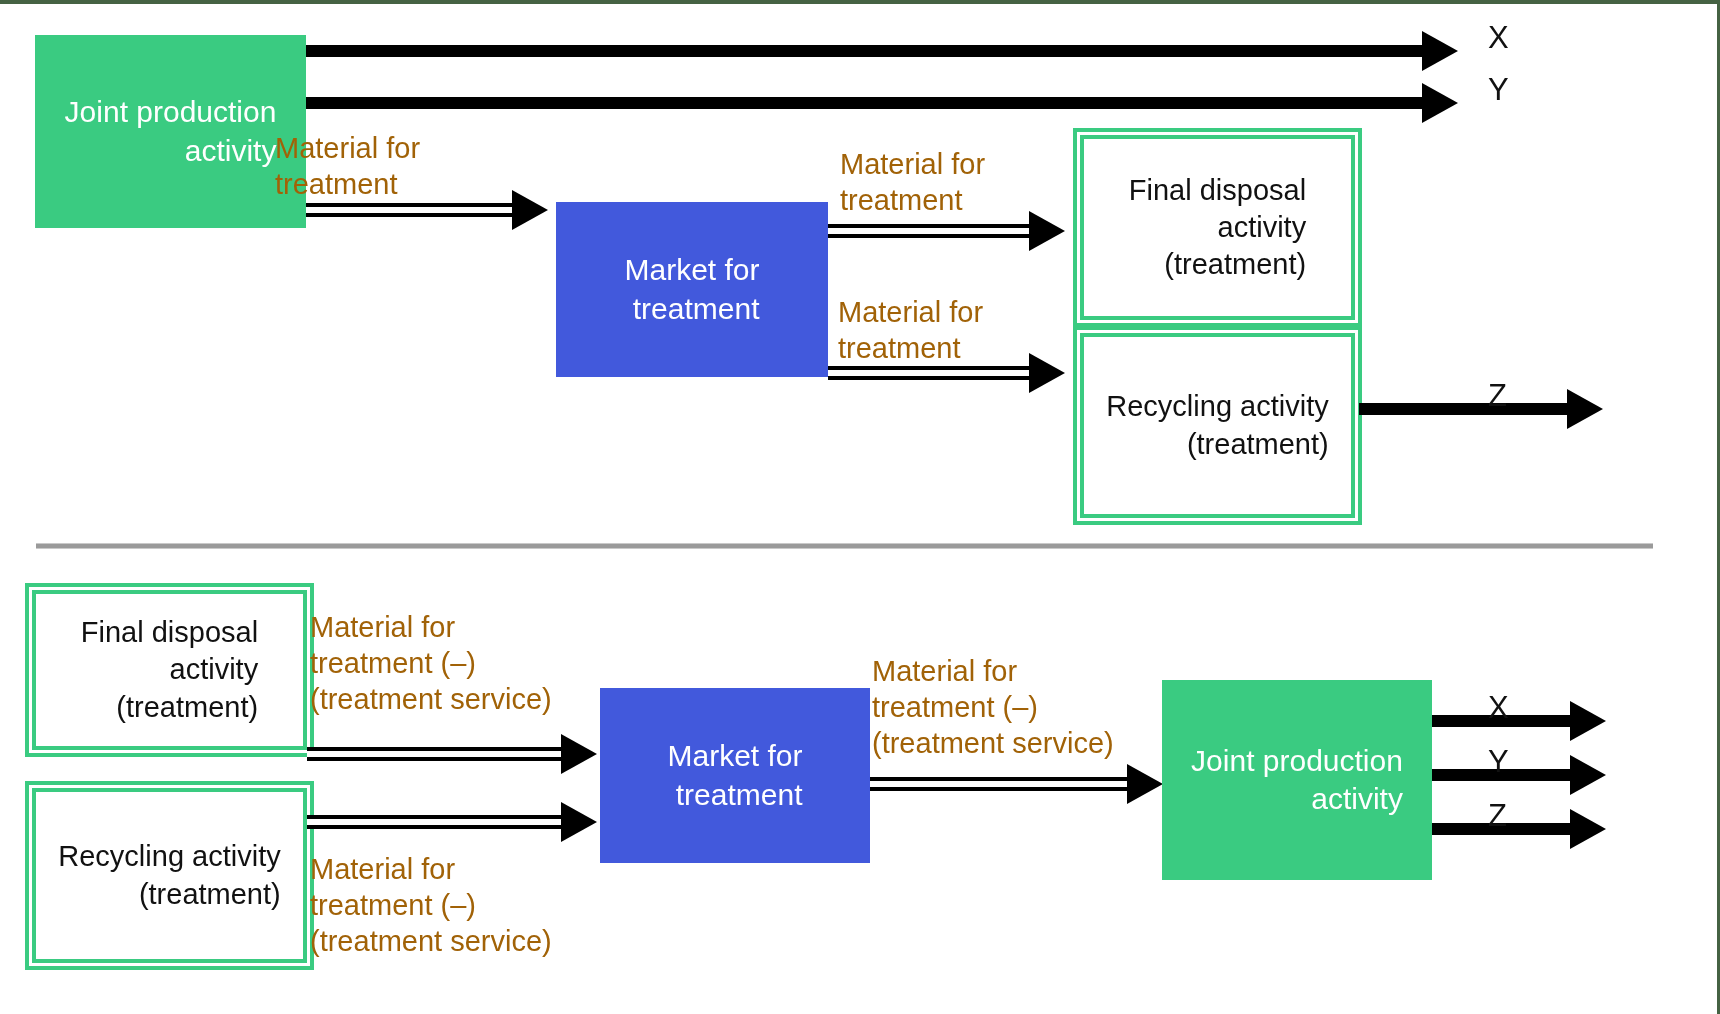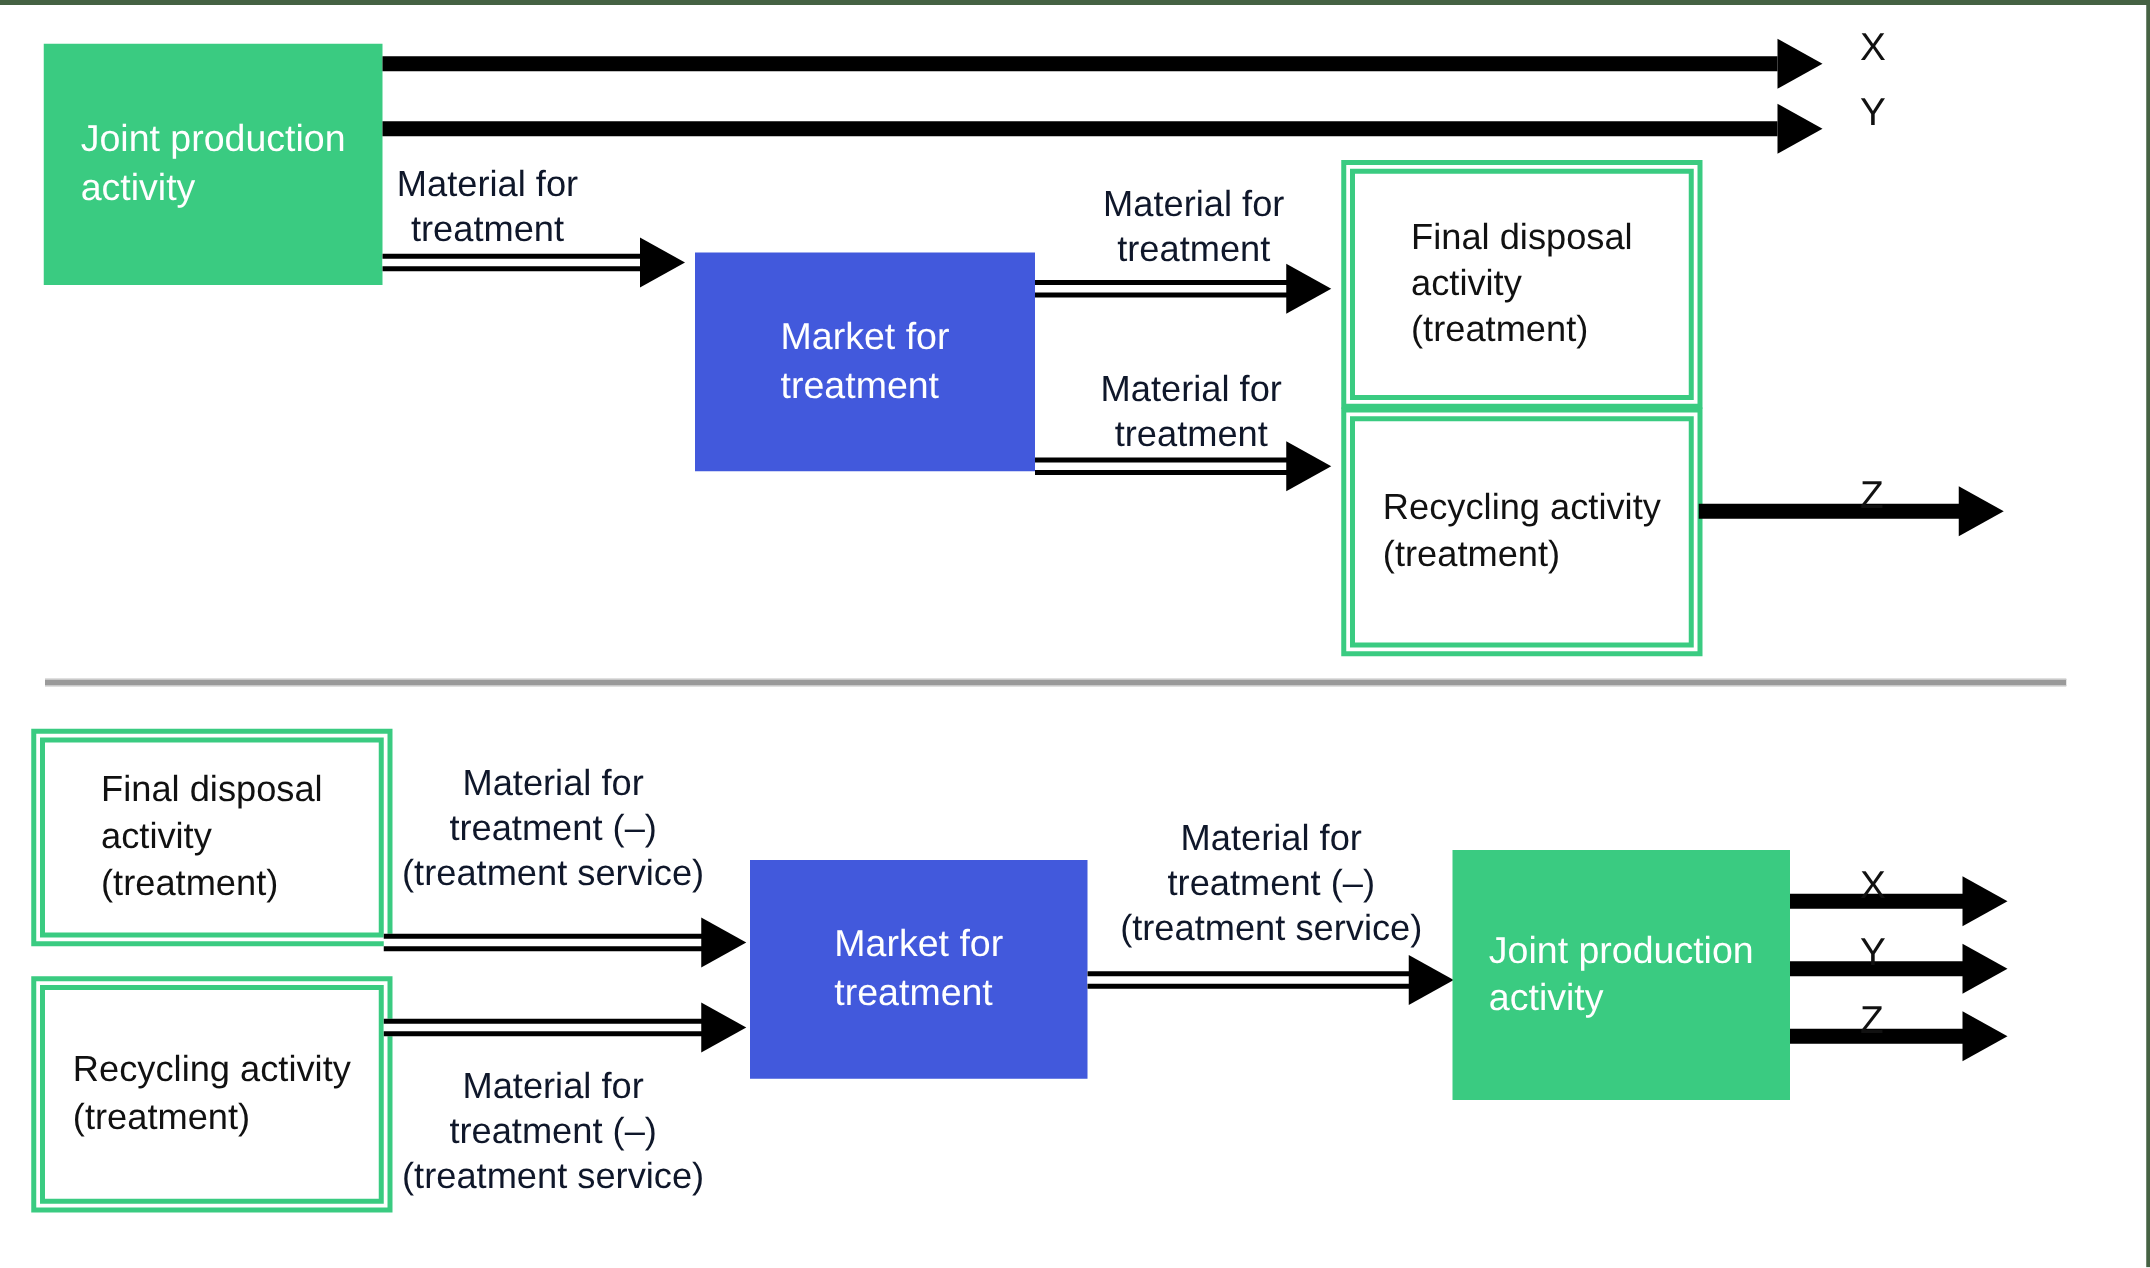--- a/index.html
+++ b/index.html
@@ -42,21 +42,21 @@
     border-bottom: 1px solid #c9c9c9;
   }
 
   
   .box {
     position: absolute;
     box-sizing: border-box;
     display: flex;
     align-items: center;
     justify-content: center;
-    text-align: left;
+    text-align: right;
     line-height: 1.28;
   }
   .box-green {
     background: #3ACB81;
     color: #ffffff;
     font-size: 30px;
   }
   .box-blue {
     background: #4259DC;
     color: #ffffff;
@@ -69,22 +69,21 @@
     border: 4px solid #3ACB81;
     outline: 4px solid #3ACB81;
     outline-offset: 3px;
   }
   .box-label { display: block; white-space: pre-line; }
 
   
   .flow-label {
     position: absolute;
     font-size: 29px;
-    color: #0f172a;
-    text-align: center;
+    color: #a16207;
     line-height: 1.24;
     white-space: pre-line;
   }
 
   
   .term-label {
     position: absolute;
     font-size: 31px;
     color: #111111;
     text-align: left;

